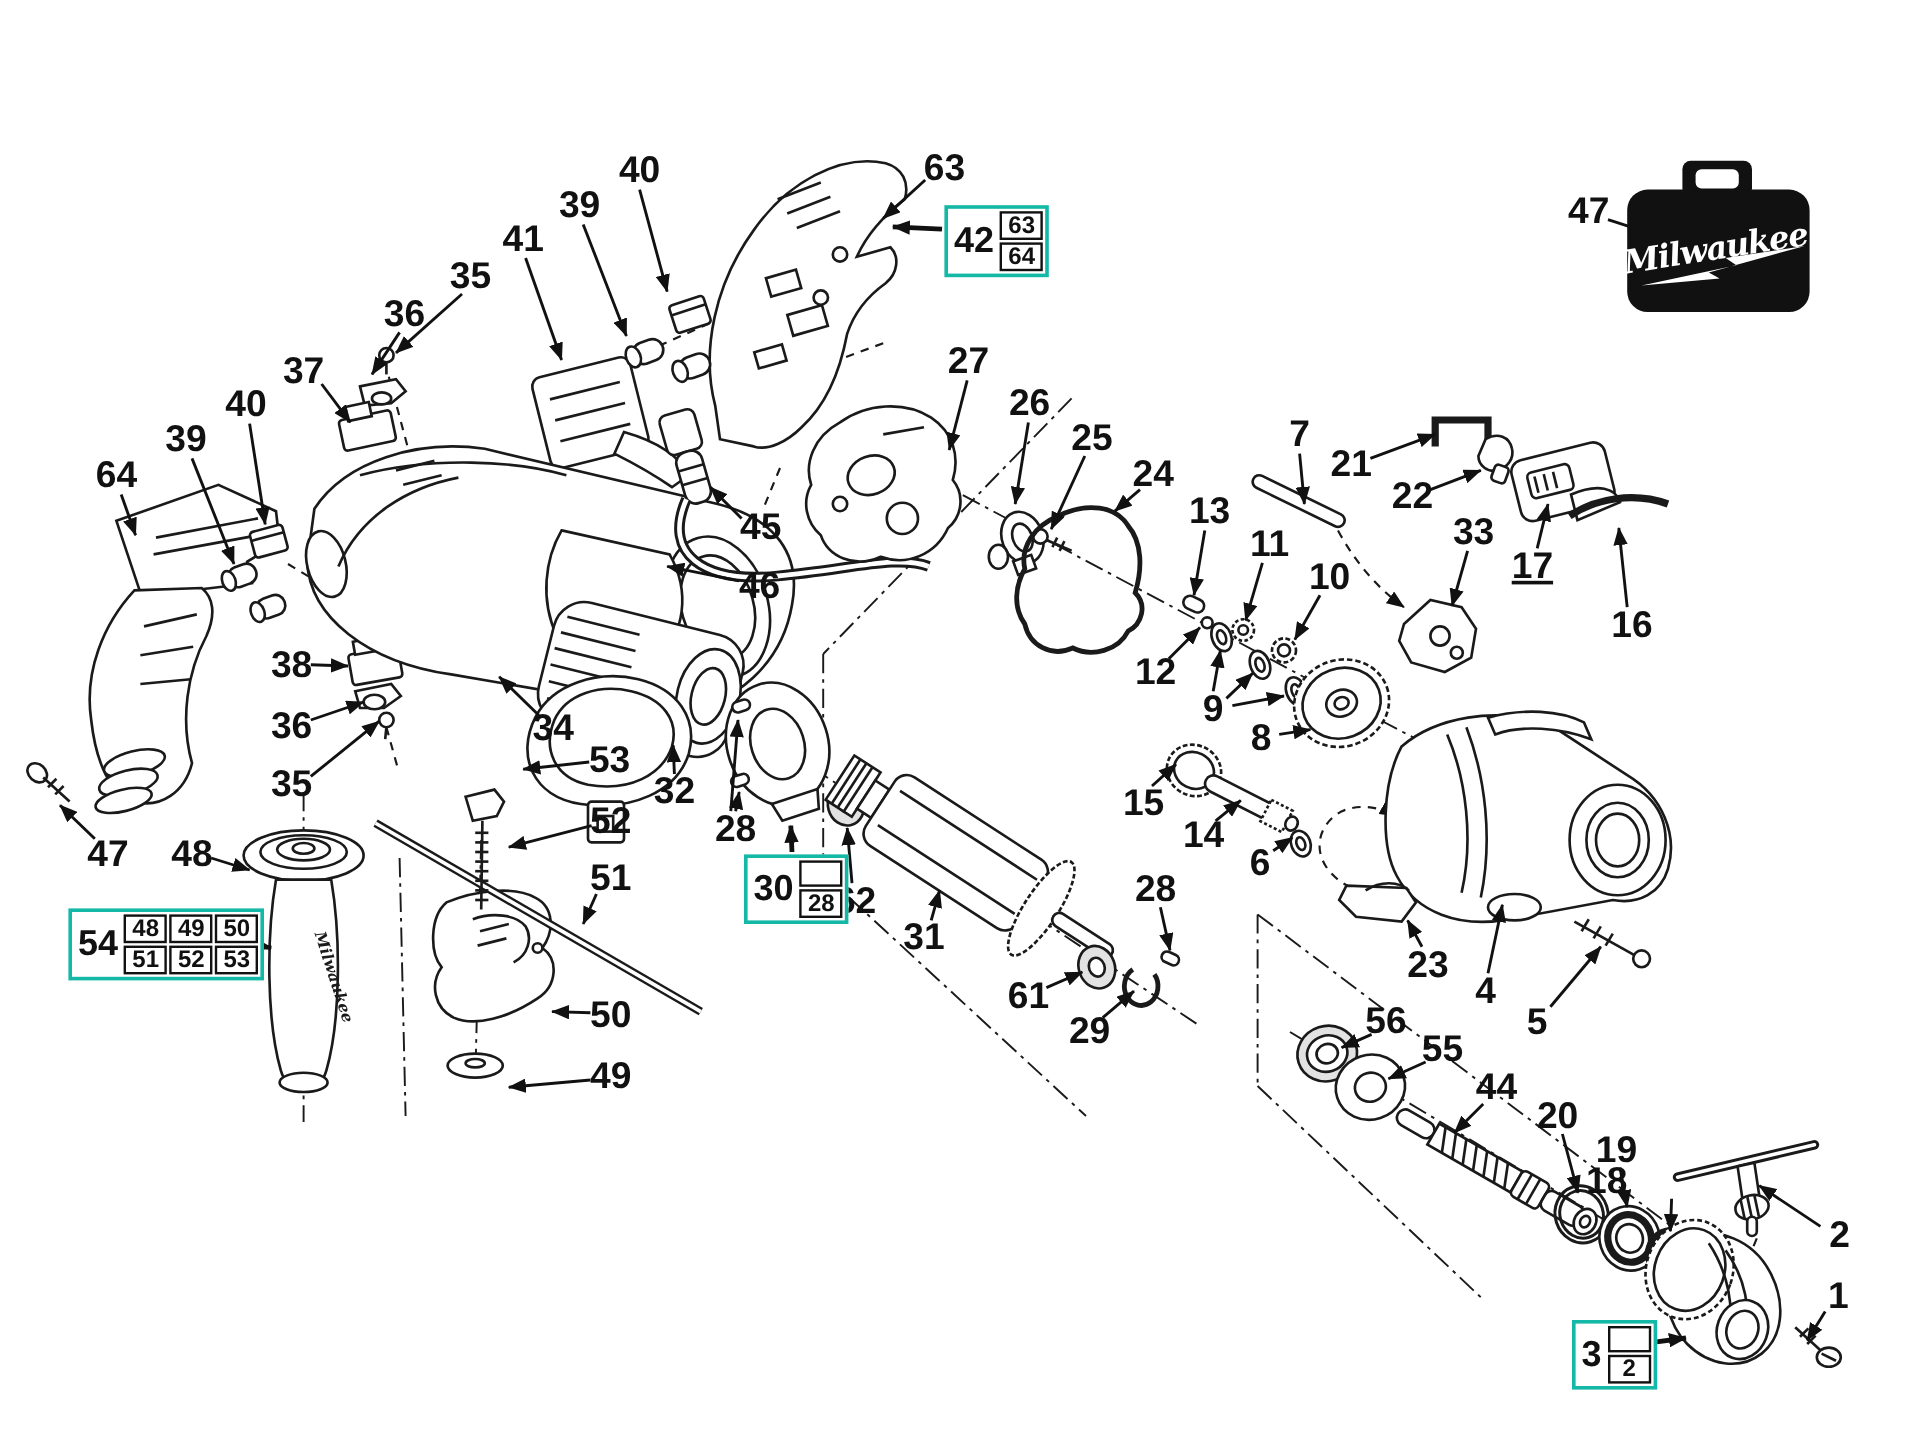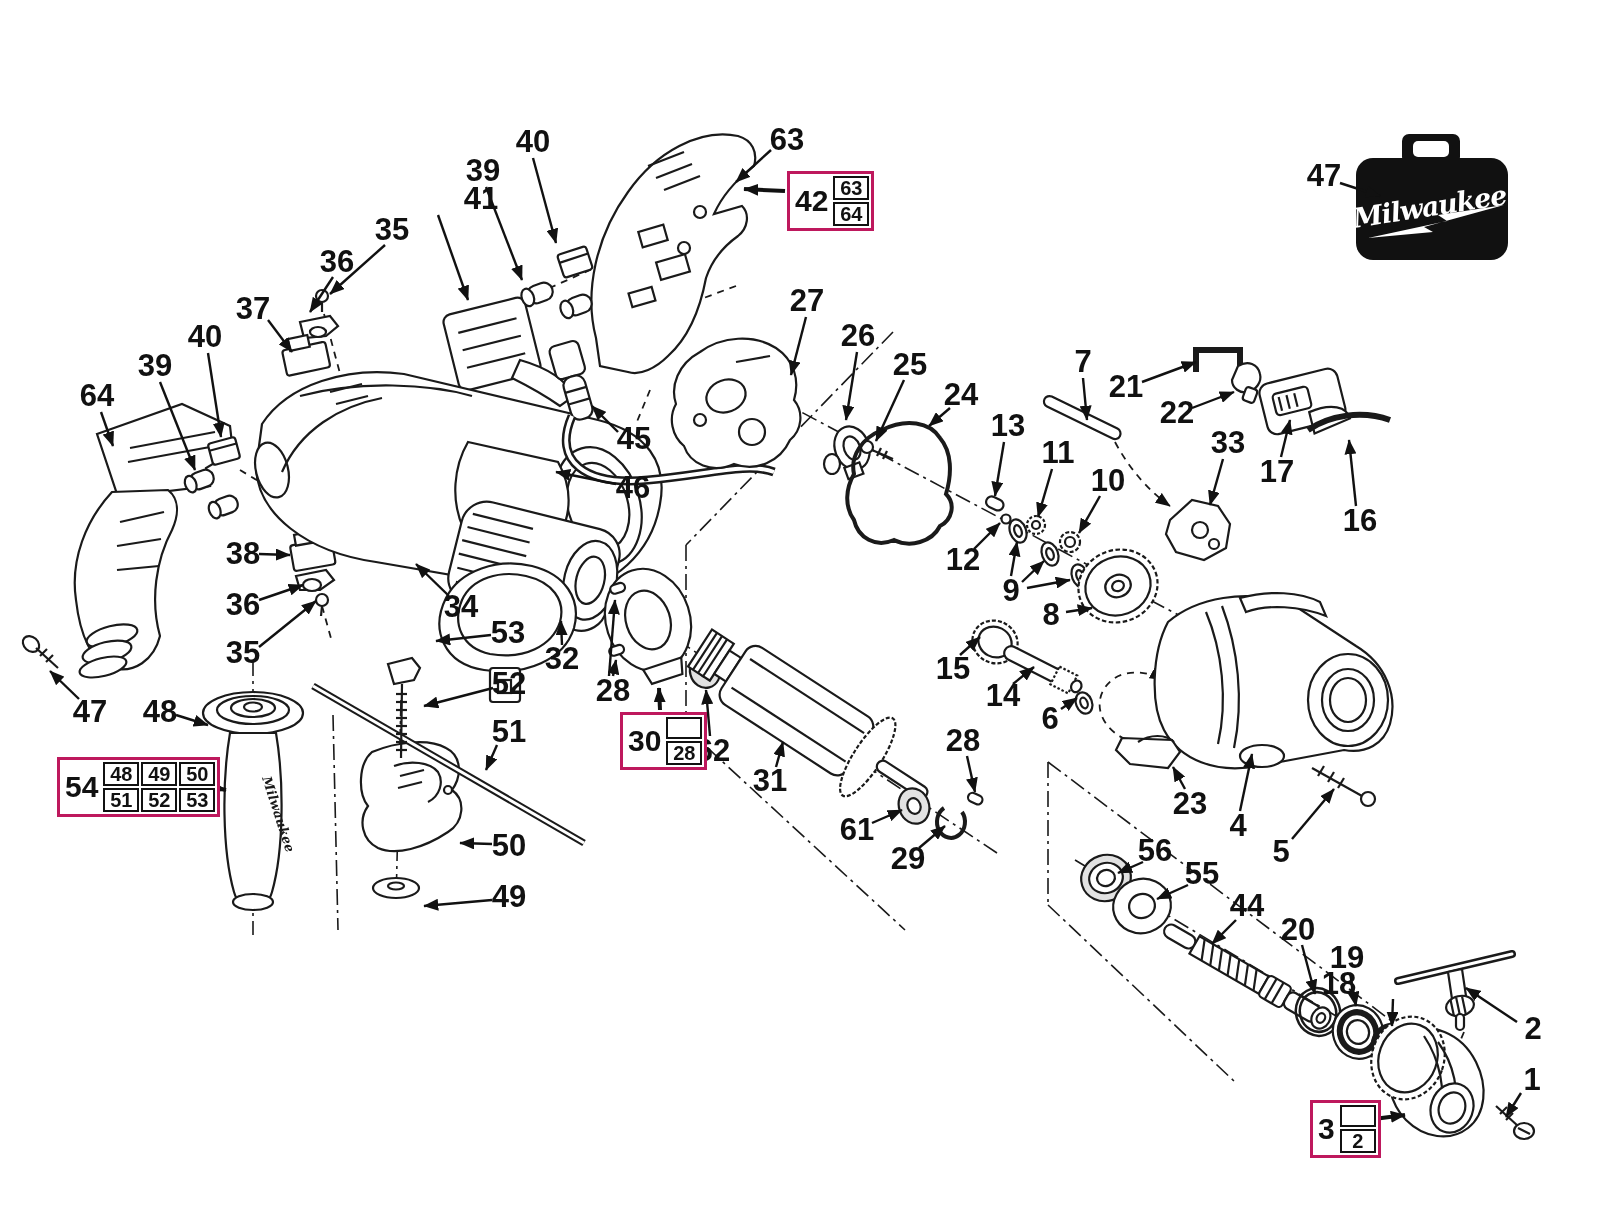--- a/index.html
+++ b/index.html
@@ -8,21 +8,21 @@
   #diagram-svg{position:absolute;left:0;top:0;}
   .pt{stroke:#1a1a1a;stroke-width:2.2;fill:#fff;}
   .pt-gray{stroke:#1a1a1a;stroke-width:2.2;fill:#e2e2e2;}
   .ln{stroke:#1a1a1a;fill:none;stroke-width:2.2;}
   .cl{stroke:#1a1a1a;fill:none;stroke-width:1.6;stroke-dasharray:16 5 3 5;}
   .dl{stroke:#1a1a1a;fill:none;stroke-width:1.8;stroke-dasharray:7 6;}
   .leader{stroke:#111;stroke-width:2.4;fill:none;}
   .leader-thick{stroke:#111;stroke-width:4;fill:none;}
   .callout{position:absolute;transform:translate(-50%,-50%);font-size:31px;font-weight:700;
            color:#111;white-space:nowrap;z-index:5;}
-  .callout-box{position:absolute;display:inline-flex;align-items:stretch;border:3px solid #be185d;
+  .callout-box{position:absolute;display:inline-flex;align-items:stretch;border:3px solid #14b8a6;
            background:#fff;z-index:5;padding:1px;}
   .cb-main{display:flex;align-items:center;font-size:30px;font-weight:700;color:#111;padding:0 4px;}
   .cb-grid{display:flex;flex-direction:column;}
   .cb-row{display:flex;flex:1;}
   .cb-cell{border:2px solid #111;margin:1px;min-width:28px;min-height:18px;padding:0 2px;
            display:flex;align-items:center;justify-content:center;
            font-size:20px;font-weight:700;color:#111;line-height:1;}
   .case-logo{font-family:"DejaVu Serif", serif;font-style:italic;font-weight:700;
              font-size:27px;fill:#fff;text-anchor:middle;letter-spacing:-1px;}
   .grip-logo{font-family:"DejaVu Serif", serif;font-style:italic;font-weight:700;
@@ -537,40 +537,40 @@
         <line x1="660" y1="710" x2="659" y2="688" class="leader-thick" marker-end="url(#ah)"></line>
         <line x1="174" y1="779" x2="226" y2="790" class="leader-thick" marker-end="url(#ah)"></line>
         <line x1="1374" y1="1119" x2="1405" y2="1115" class="leader-thick" marker-end="url(#ah)"></line>
       </g>
 </svg>
 
 <div id="callout-layer">
       <div class="callout" style="left: 533px; top: 142px;">40</div>
       <div class="callout" style="left: 483px; top: 171px;">39</div>
       <div class="callout" style="left: 787px; top: 140px;">63</div>
-      <div class="callout" style="left: 436px; top: 199px; margin-left: 45px;">41</div>
+      <div class="callout" style="left: 436px; top: 199px;">41</div>
       <div class="callout" style="left: 392px; top: 230px;">35</div>
       <div class="callout" style="left: 337px; top: 262px;">36</div>
       <div class="callout" style="left: 253px; top: 309px;">37</div>
       <div class="callout" style="left: 205px; top: 337px;">40</div>
       <div class="callout" style="left: 155px; top: 366px;">39</div>
       <div class="callout" style="left: 97px; top: 396px;">64</div>
       <div class="callout" style="left: 1324px; top: 176px;">47</div>
       <div class="callout" style="left: 807px; top: 301px;">27</div>
       <div class="callout" style="left: 858px; top: 336px;">26</div>
       <div class="callout" style="left: 910px; top: 365px;">25</div>
       <div class="callout" style="left: 961px; top: 395px;">24</div>
       <div class="callout" style="left: 1083px; top: 362px;">7</div>
       <div class="callout" style="left: 1126px; top: 387px;">21</div>
       <div class="callout" style="left: 1177px; top: 413px;">22</div>
       <div class="callout" style="left: 1008px; top: 426px; text-align: right;">13</div>
       <div class="callout" style="left: 1058px; top: 453px;">11</div>
       <div class="callout" style="left: 1108px; top: 481px;">10</div>
       <div class="callout" style="left: 1228px; top: 443px;">33</div>
-      <div class="callout" style="left: 1277px; top: 472px;">17</div>
+      <div class="callout" style="left: 1277px; top: 472px; text-decoration: underline;">17</div>
       <div class="callout" style="left: 1360px; top: 521px;">16</div>
       <div class="callout" style="left: 634px; top: 439px;">45</div>
       <div class="callout" style="left: 633px; top: 488px;">46</div>
       <div class="callout" style="left: 963px; top: 560px;">12</div>
       <div class="callout" style="left: 1011px; top: 591px;">9</div>
       <div class="callout" style="left: 1051px; top: 615px;">8</div>
       <div class="callout" style="left: 243px; top: 554px;">38</div>
       <div class="callout" style="left: 243px; top: 605px;">36</div>
       <div class="callout" style="left: 243px; top: 653px;">35</div>
       <div class="callout" style="left: 461px; top: 607px;">34</div>

